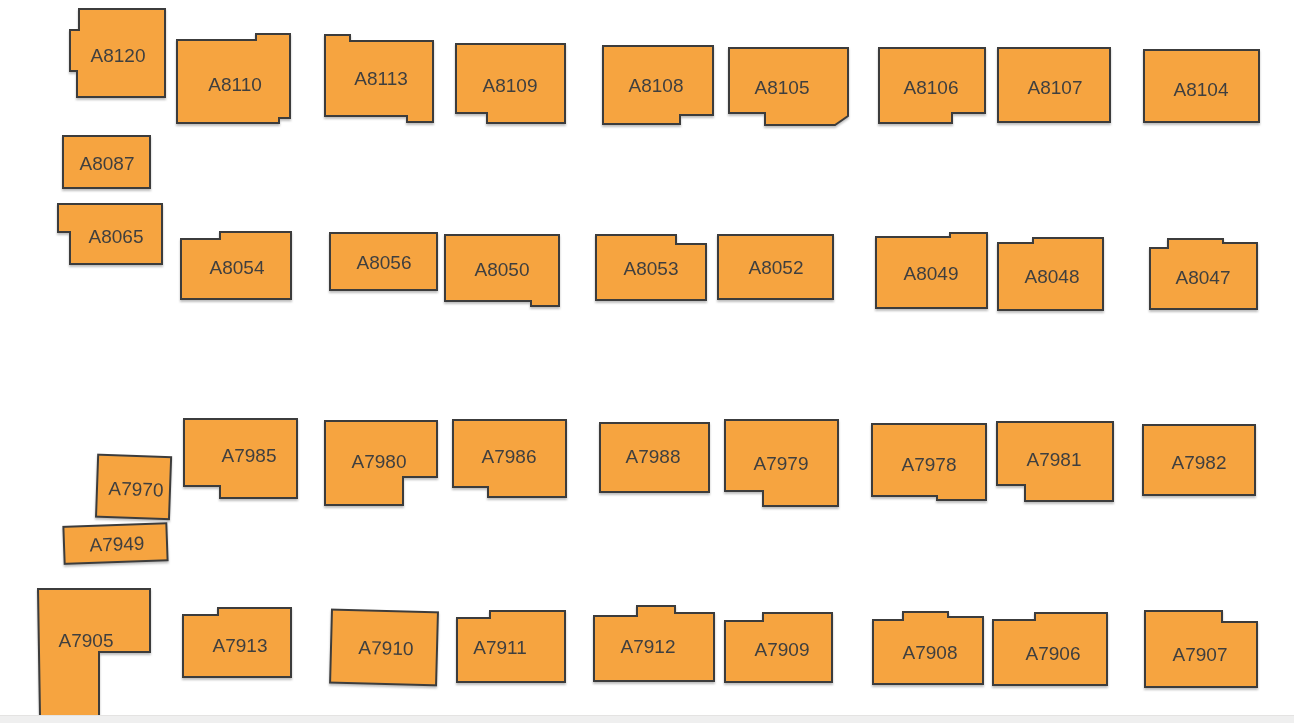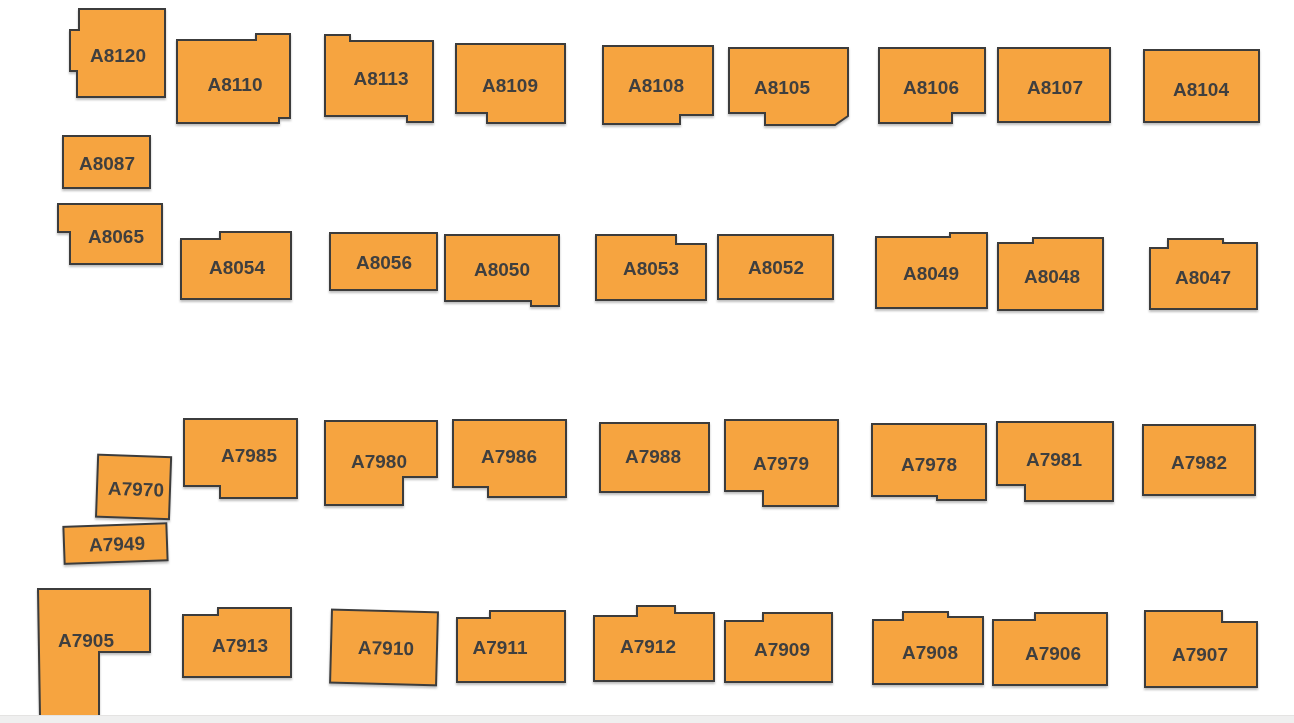--- a/index.html
+++ b/index.html
@@ -5,21 +5,20 @@
   html, body {
     margin: 0;
     padding: 0;
     font-family: "Liberation Sans", sans-serif;
   }
   .stage {
     position: relative;
     width: 1294px;
     height: 723px;
     overflow: hidden;
-    font-weight: bold;
   }
   svg.map {
     position: absolute;
     left: 0;
     top: 0;
     display: block;
   }
   .parcel polygon {
     stroke-width: 2;
     stroke-linejoin: miter;

